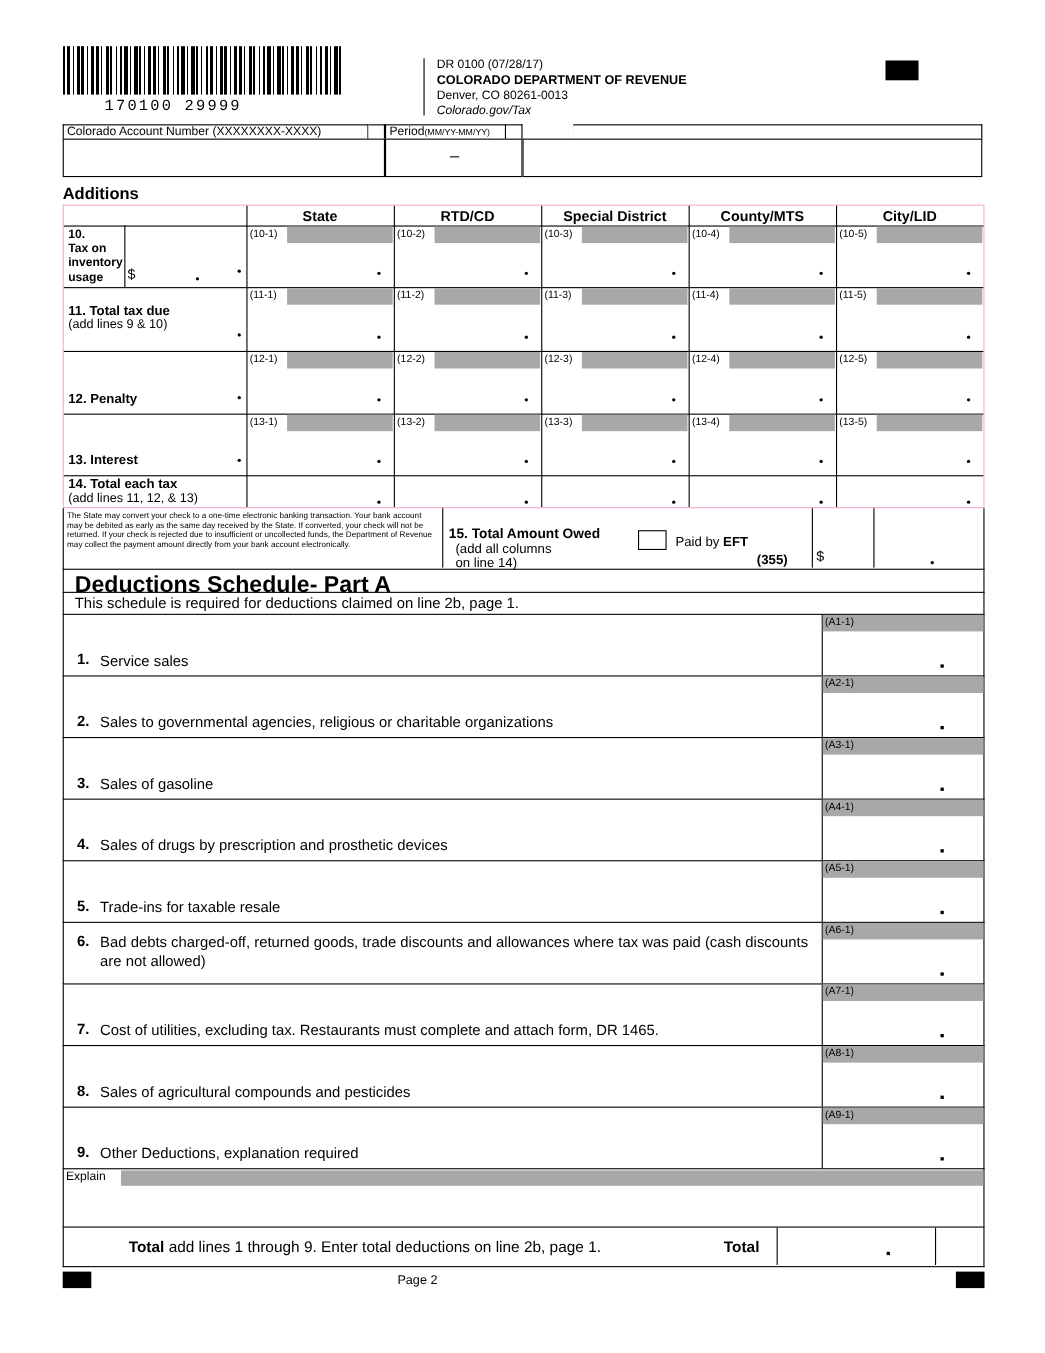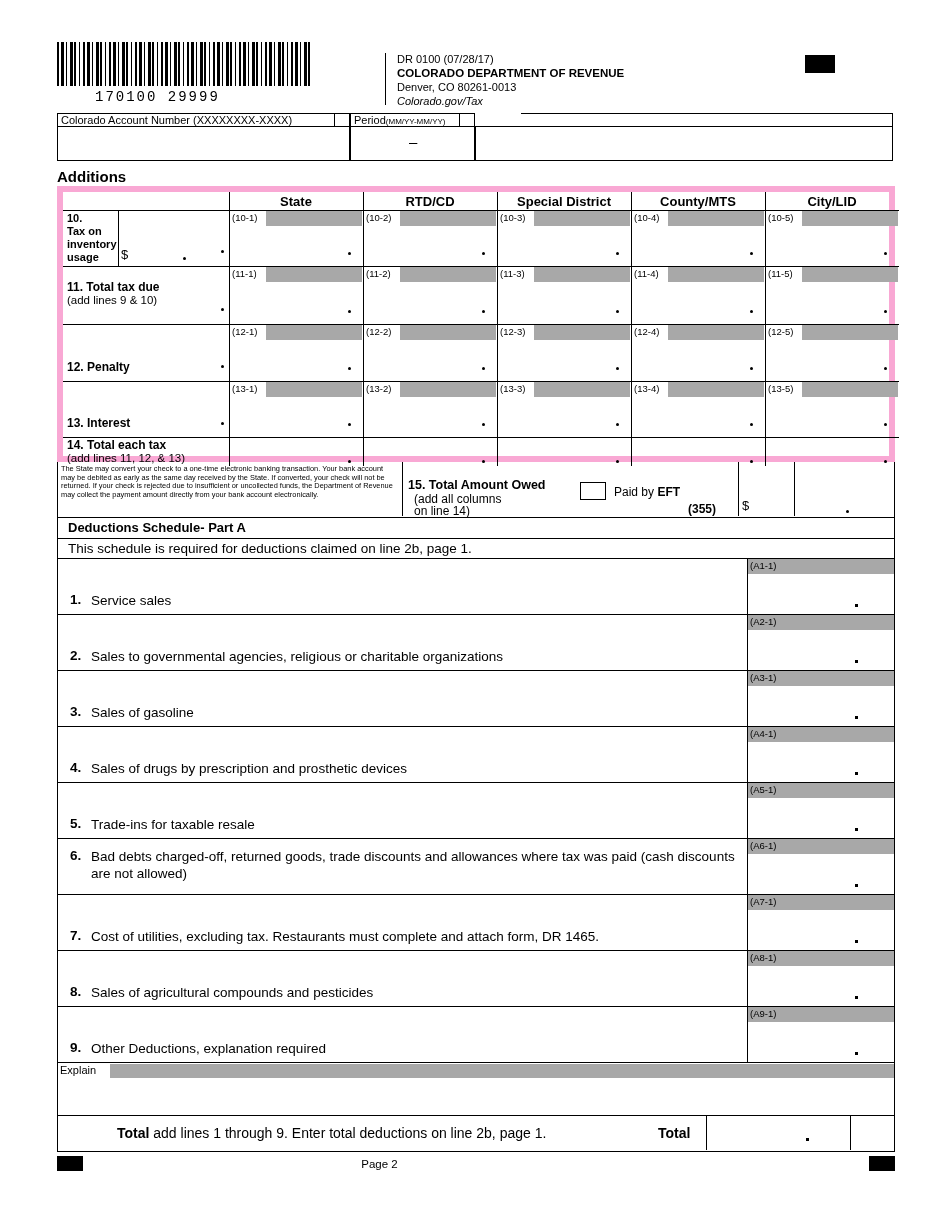--- a/index.html
+++ b/index.html
@@ -60,34 +60,34 @@
     box-sizing:border-box;font-size:11px;padding-left:3px;line-height:13px;background:#fff;
   }
   #idrow .capshade{position:absolute;top:1px;height:12px;}
   #idrow .cell{
     position:absolute;top:13px;height:35px;border:1px solid #000;box-sizing:border-box;background:#fff;
   }
   .tiny{font-size:8px;}
 
   
   #addTitle{position:absolute;left:57px;top:168px;font-size:15px;font-weight:bold;}
-  #grid{position:absolute;left:57px;top:186px;width:838px;height:276px;border:6px solid #f9a8d4;box-sizing:border-box;}
+  #grid{position:absolute;left:57px;top:186px;width:838px;height:276px;border:1px solid #f9a8d4;box-sizing:border-box;}
   .colhead{position:absolute;top:1px;height:17px;font-size:13px;font-weight:bold;text-align:center;line-height:17px;}
   .vline{position:absolute;background:#000;width:1px;}
   .hline{position:absolute;background:#000;height:1px;}
   .subtag{position:absolute;font-size:9.5px;}
   .period{position:absolute;font-size:15px;}
 
   
   #bank{position:absolute;left:57px;top:462px;width:838px;height:56px;border:1px solid #000;border-top:none;box-sizing:border-box;}
   .banktext{position:absolute;left:3px;top:3px;width:336px;font-size:7.4px;line-height:8.6px;}
 
   
   #dedTitle{position:absolute;left:57px;top:518px;width:838px;height:21px;border:1px solid #000;border-top:none;box-sizing:border-box;}
-  #dedTitle span{position:absolute;left:10px;top:2px;font-size:13px;font-weight:bold;}
+  #dedTitle span{position:absolute;left:10px;top:2px;font-size:21px;font-weight:bold;}
   #dedSub{position:absolute;left:57px;top:539px;width:838px;height:20px;border:1px solid #000;border-top:none;box-sizing:border-box;}
   #dedSub span{position:absolute;left:10px;top:2px;font-size:13.5px;}
 
   .dedrow{position:absolute;left:57px;width:838px;border:1px solid #000;border-top:none;box-sizing:border-box;}
   .dedrow .num{position:absolute;left:12px;font-size:13.5px;font-weight:bold;}
   .dedrow .txt{position:absolute;left:33px;font-size:13.5px;line-height:17px;}
   .dedrow .amtcell{position:absolute;right:0;top:0;bottom:0;width:147px;border-left:1px solid #000;box-sizing:border-box;}
   .dedrow .amttag{position:absolute;left:2px;top:1px;font-size:9.5px;z-index:2;}
   .dedrow .amtshade{position:absolute;left:0;top:0;width:146px;height:15px;}
   .dedrow .amtdot{position:absolute;right:36px;bottom:7px;width:3px;height:3px;background:#000;}

